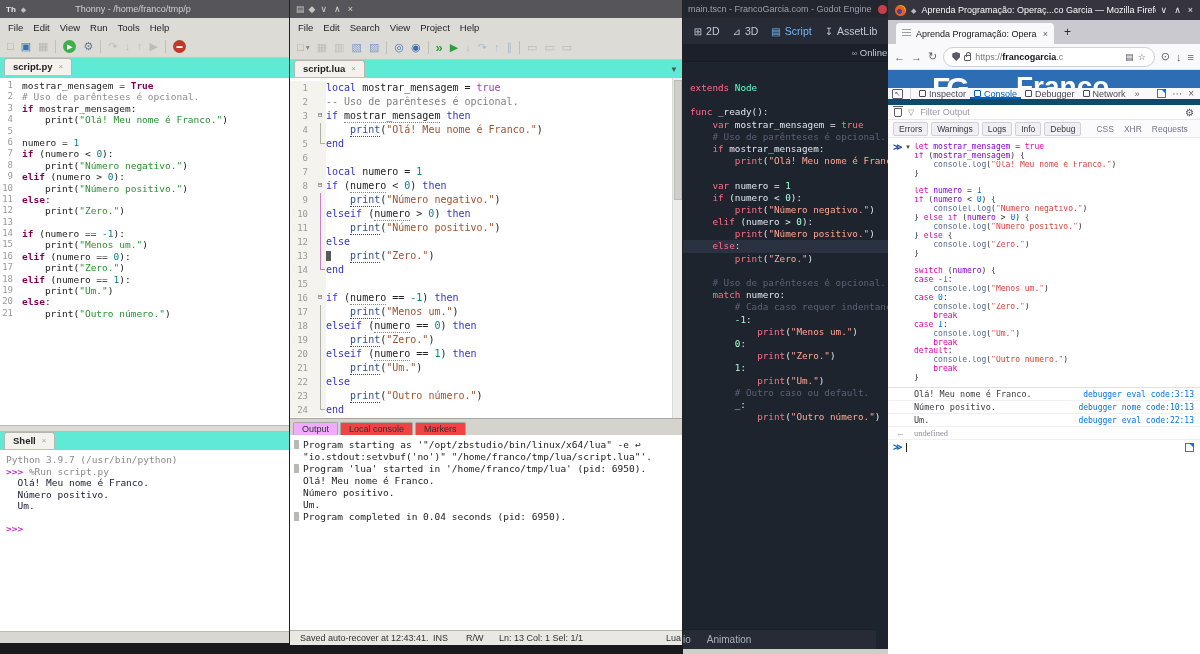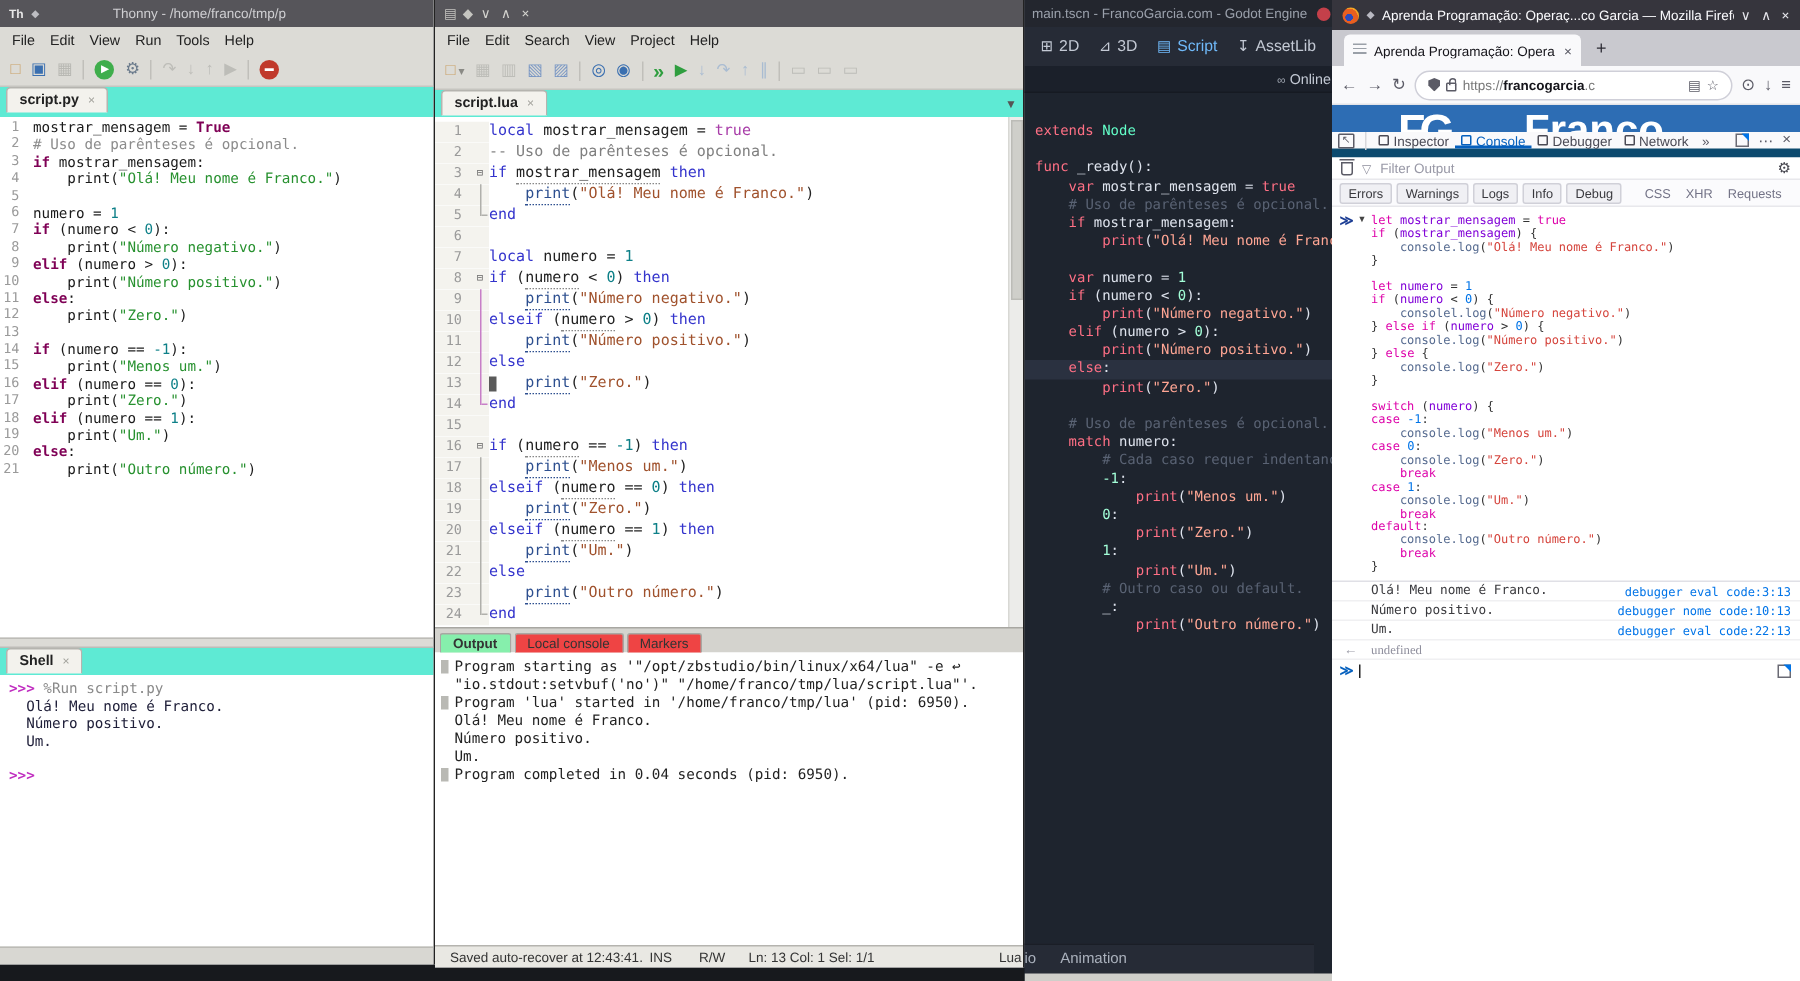--- a/index.html
+++ b/index.html
@@ -88,21 +88,21 @@
   .tk-zb-f{color:#2d4f8f;border-bottom:1px dotted #2d4f8f}
   .tk-zb-v{color:#222;border-bottom:1px dotted #888}
   .fold-guide{position:absolute;left:30px;border-left:1px solid #b0b0ab;width:4px}
   .fold-guide::after{content:"";position:absolute;bottom:0;left:0;width:4px;border-bottom:1px solid #b0b0ab}
   .fold-guide.pink{border-left-color:#c77fc7}
   .fold-guide.pink::after{border-bottom-color:#c77fc7}
   .z-scroll{position:absolute;right:0;top:0;width:10px;height:100%;background:#ececea;border-left:1px solid #d8d8d4}
   .z-thumb{position:absolute;top:2px;left:1px;width:8px;height:120px;background:#cfcfca;border:1px solid #bcbcb7}
   .z-outtabs{height:17px;background:#d4d3ce;border-top:1px solid #a8a7a2;display:flex;align-items:flex-end;padding-left:3px;gap:2px}
   .z-outtab{font-size:9px;color:#333;background:#ef4444;border:1px solid #a8a7a2;border-bottom:none;padding:1px 8px;border-radius:2px 2px 0 0}
-  .z-outtab.act{background:#86efac;font-weight:bold}
+  .z-outtab.act{background:#f0abfc;font-weight:normal}
   .z-output{height:195px;background:#fff;padding:4px 4px;overflow:hidden}
   .zb-outline{display:flex;height:12px;font-size:9.5px;line-height:12px;white-space:pre;color:#222}
   .zb-outline .mark{width:5px;height:9px;margin:1px 4px 0 0;flex:none}
   .zb-outline .mark.on{background:#b9b9b4}
   .z-status{height:15px;background:#e9e8e3;border-top:1px solid #b5b4af;display:flex;align-items:center;font-size:9px;color:#333;padding-left:10px}
   .z-status .seg{white-space:nowrap}
 
   
   .godot{left:683px;top:0;width:205px;height:654px;background:#1e242e}
   .g-titlebar{height:18px;background:#23262e;color:#9aa0ab;display:flex;align-items:center;font-size:9px;padding:0 5px;white-space:nowrap}
@@ -259,20 +259,21 @@
         <div class="code-line" data-name="code-line-21"><span class="ln">21</span><span class="tk-th-t">    print(</span><span class="tk-th-s">"Outro número."</span><span class="tk-th-t">)</span></div>
       </div>
     <div class="t-sep" data-name="thonny-panel-divider"></div>
     <div class="tabbar t-shelltabbar" data-name="thonny-shell-tabbar">
       <div class="tab" data-name="tab-shell">
         <span class="tlabel" data-name="tab-label">Shell</span>
         <span class="tclose" data-name="close-icon">×</span>
       </div>
     </div>
     <div class="t-shell" data-name="thonny-shell">
+        <div class="code-line" data-name="code-line-1"><span class="tk-sh-dim">Python 3.9.7 (/usr/bin/python)</span></div>
         <div class="code-line" data-name="code-line-2"><span class="tk-sh-p">&gt;&gt;&gt; </span><span class="tk-sh-dim">%Run script.py</span></div>
         <div class="code-line" data-name="code-line-3"><span class="tk-sh-out">  Olá! Meu nome é Franco.</span></div>
         <div class="code-line" data-name="code-line-4"><span class="tk-sh-out">  Número positivo.</span></div>
         <div class="code-line" data-name="code-line-5"><span class="tk-sh-out">  Um.</span></div>
         <div class="code-line" data-name="code-line-6"></div>
         <div class="code-line" data-name="code-line-7"><span class="tk-sh-p">&gt;&gt;&gt; </span></div>
       </div>
     <div class="t-bottom" data-name="thonny-statusbar"></div>
   </div>
 

